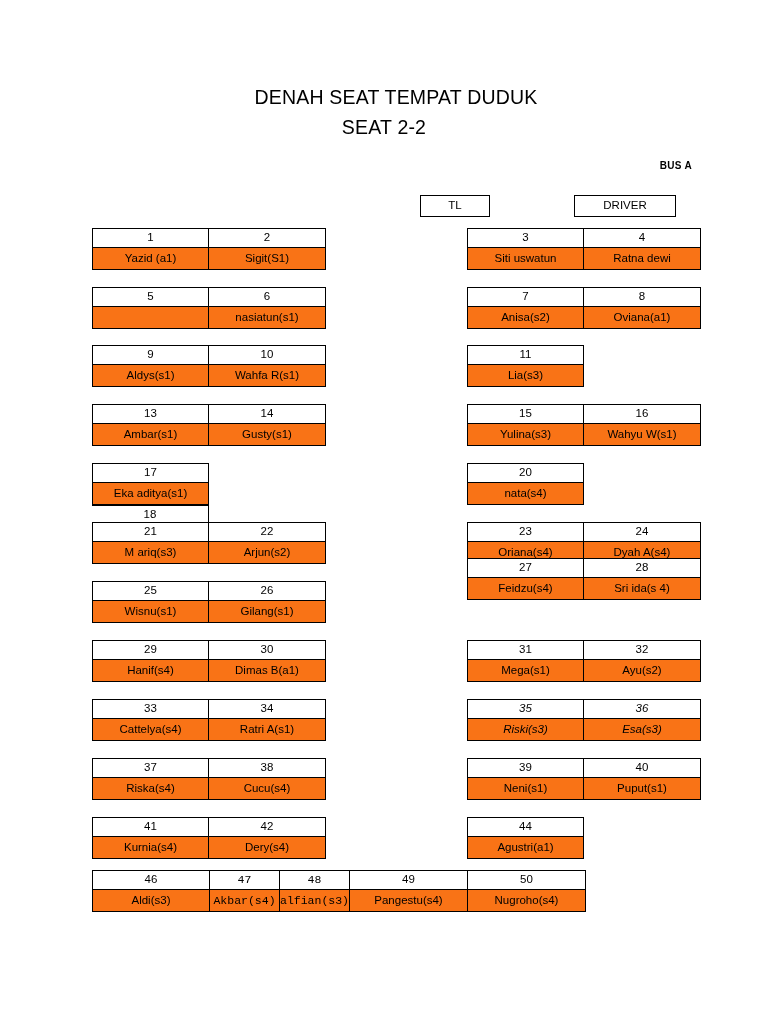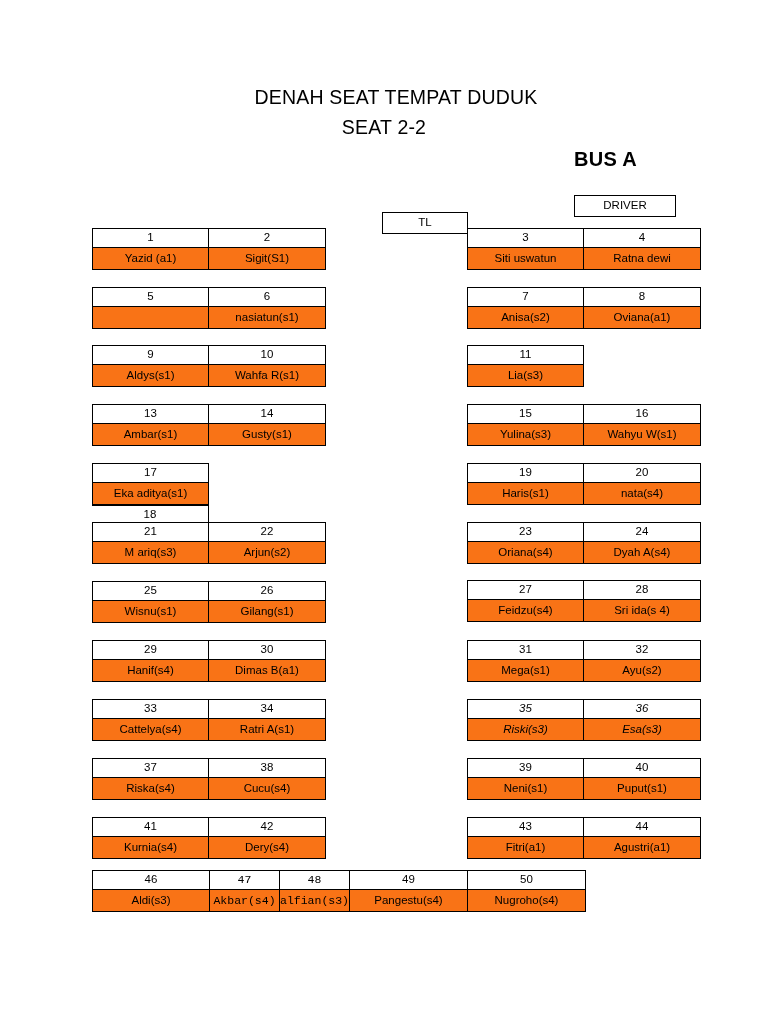--- a/index.html
+++ b/index.html
@@ -38,46 +38,46 @@
   .title-line-2 {
     font-size: 19.5px;
     letter-spacing: 0.2px;
     line-height: 26px;
     margin-top: 4px;
     white-space: nowrap;
   }
 
   .bus-label {
     position: absolute;
-    top: 148px;
+    top: 160px;
     left: 574px;
     width: 118px;
-    text-align: left;
-    font-size: 20px;
+    text-align: right;
+    font-size: 10px;
     font-weight: bold;
     letter-spacing: 0.3px;
   }
 
   
   .cell {
     border: 1.4px solid #000;
     box-sizing: border-box;
     display: flex;
     align-items: center;
     justify-content: center;
     font-size: 11.5px;
     line-height: 1;
     background: #fff;
   }
 
   .hdr-box {
     position: absolute;
     height: 22px;
   }
-  .hdr-tl    { top: 195px; left: 382px; width: 86px; margin-top: 17px; }
+  .hdr-tl    { top: 195px; left: 420px; width: 70px; }
   .hdr-drv   { top: 195px; left: 574px; width: 102px; }
 
   
   .seat-row {
     position: absolute;
     display: flex;
   }
   .seat-row.left  { left: 92px; }
   .seat-row.right { left: 467px; }
 
@@ -224,24 +224,20 @@
           <div class="seat-num">17</div>
           <div class="seat-name">Eka aditya(s1)</div>
         </div>
         <div class="seat">
           <div class="seat-num">18</div>
           <div class="seat-name">Deri R.M(s1)</div>
         </div>
       </div>
       <div class="seat-row right" style="top: 463px;">
         <div class="seat">
-          <div class="seat-num">19</div>
-          <div class="seat-name">Haris(s1)</div>
-        </div>
-        <div class="seat">
           <div class="seat-num">20</div>
           <div class="seat-name">nata(s4)</div>
         </div>
       </div>
       <div class="seat-row left" style="top: 522px;">
         <div class="seat">
           <div class="seat-num">21</div>
           <div class="seat-name">M ariq(s3)</div>
         </div>
         <div class="seat">
@@ -262,21 +258,21 @@
       <div class="seat-row left" style="top: 581px;">
         <div class="seat">
           <div class="seat-num">25</div>
           <div class="seat-name">Wisnu(s1)</div>
         </div>
         <div class="seat">
           <div class="seat-num">26</div>
           <div class="seat-name">Gilang(s1)</div>
         </div>
       </div>
-      <div class="seat-row right" style="top: 580px;">
+      <div class="seat-row right" style="top: 558px;">
         <div class="seat">
           <div class="seat-num">27</div>
           <div class="seat-name">Feidzu(s4)</div>
         </div>
         <div class="seat">
           <div class="seat-num">28</div>
           <div class="seat-name">Sri ida(s 4)</div>
         </div>
       </div>
       <div class="seat-row left" style="top: 640px;">
@@ -343,24 +339,20 @@
         <div class="seat">
           <div class="seat-num">41</div>
           <div class="seat-name">Kurnia(s4)</div>
         </div>
         <div class="seat">
           <div class="seat-num">42</div>
           <div class="seat-name">Dery(s4)</div>
         </div>
       </div>
       <div class="seat-row right" style="top: 817px;">
-        <div class="seat">
-          <div class="seat-num">43</div>
-          <div class="seat-name">Fitri(a1)</div>
-        </div>
         <div class="seat">
           <div class="seat-num">44</div>
           <div class="seat-name">Agustri(a1)</div>
         </div>
       </div>
     </div>
   <div id="back-row-container">
       <div class="back-row" style="top: 870px;">
         <div class="seat wide">
           <div class="seat-num">46</div>

